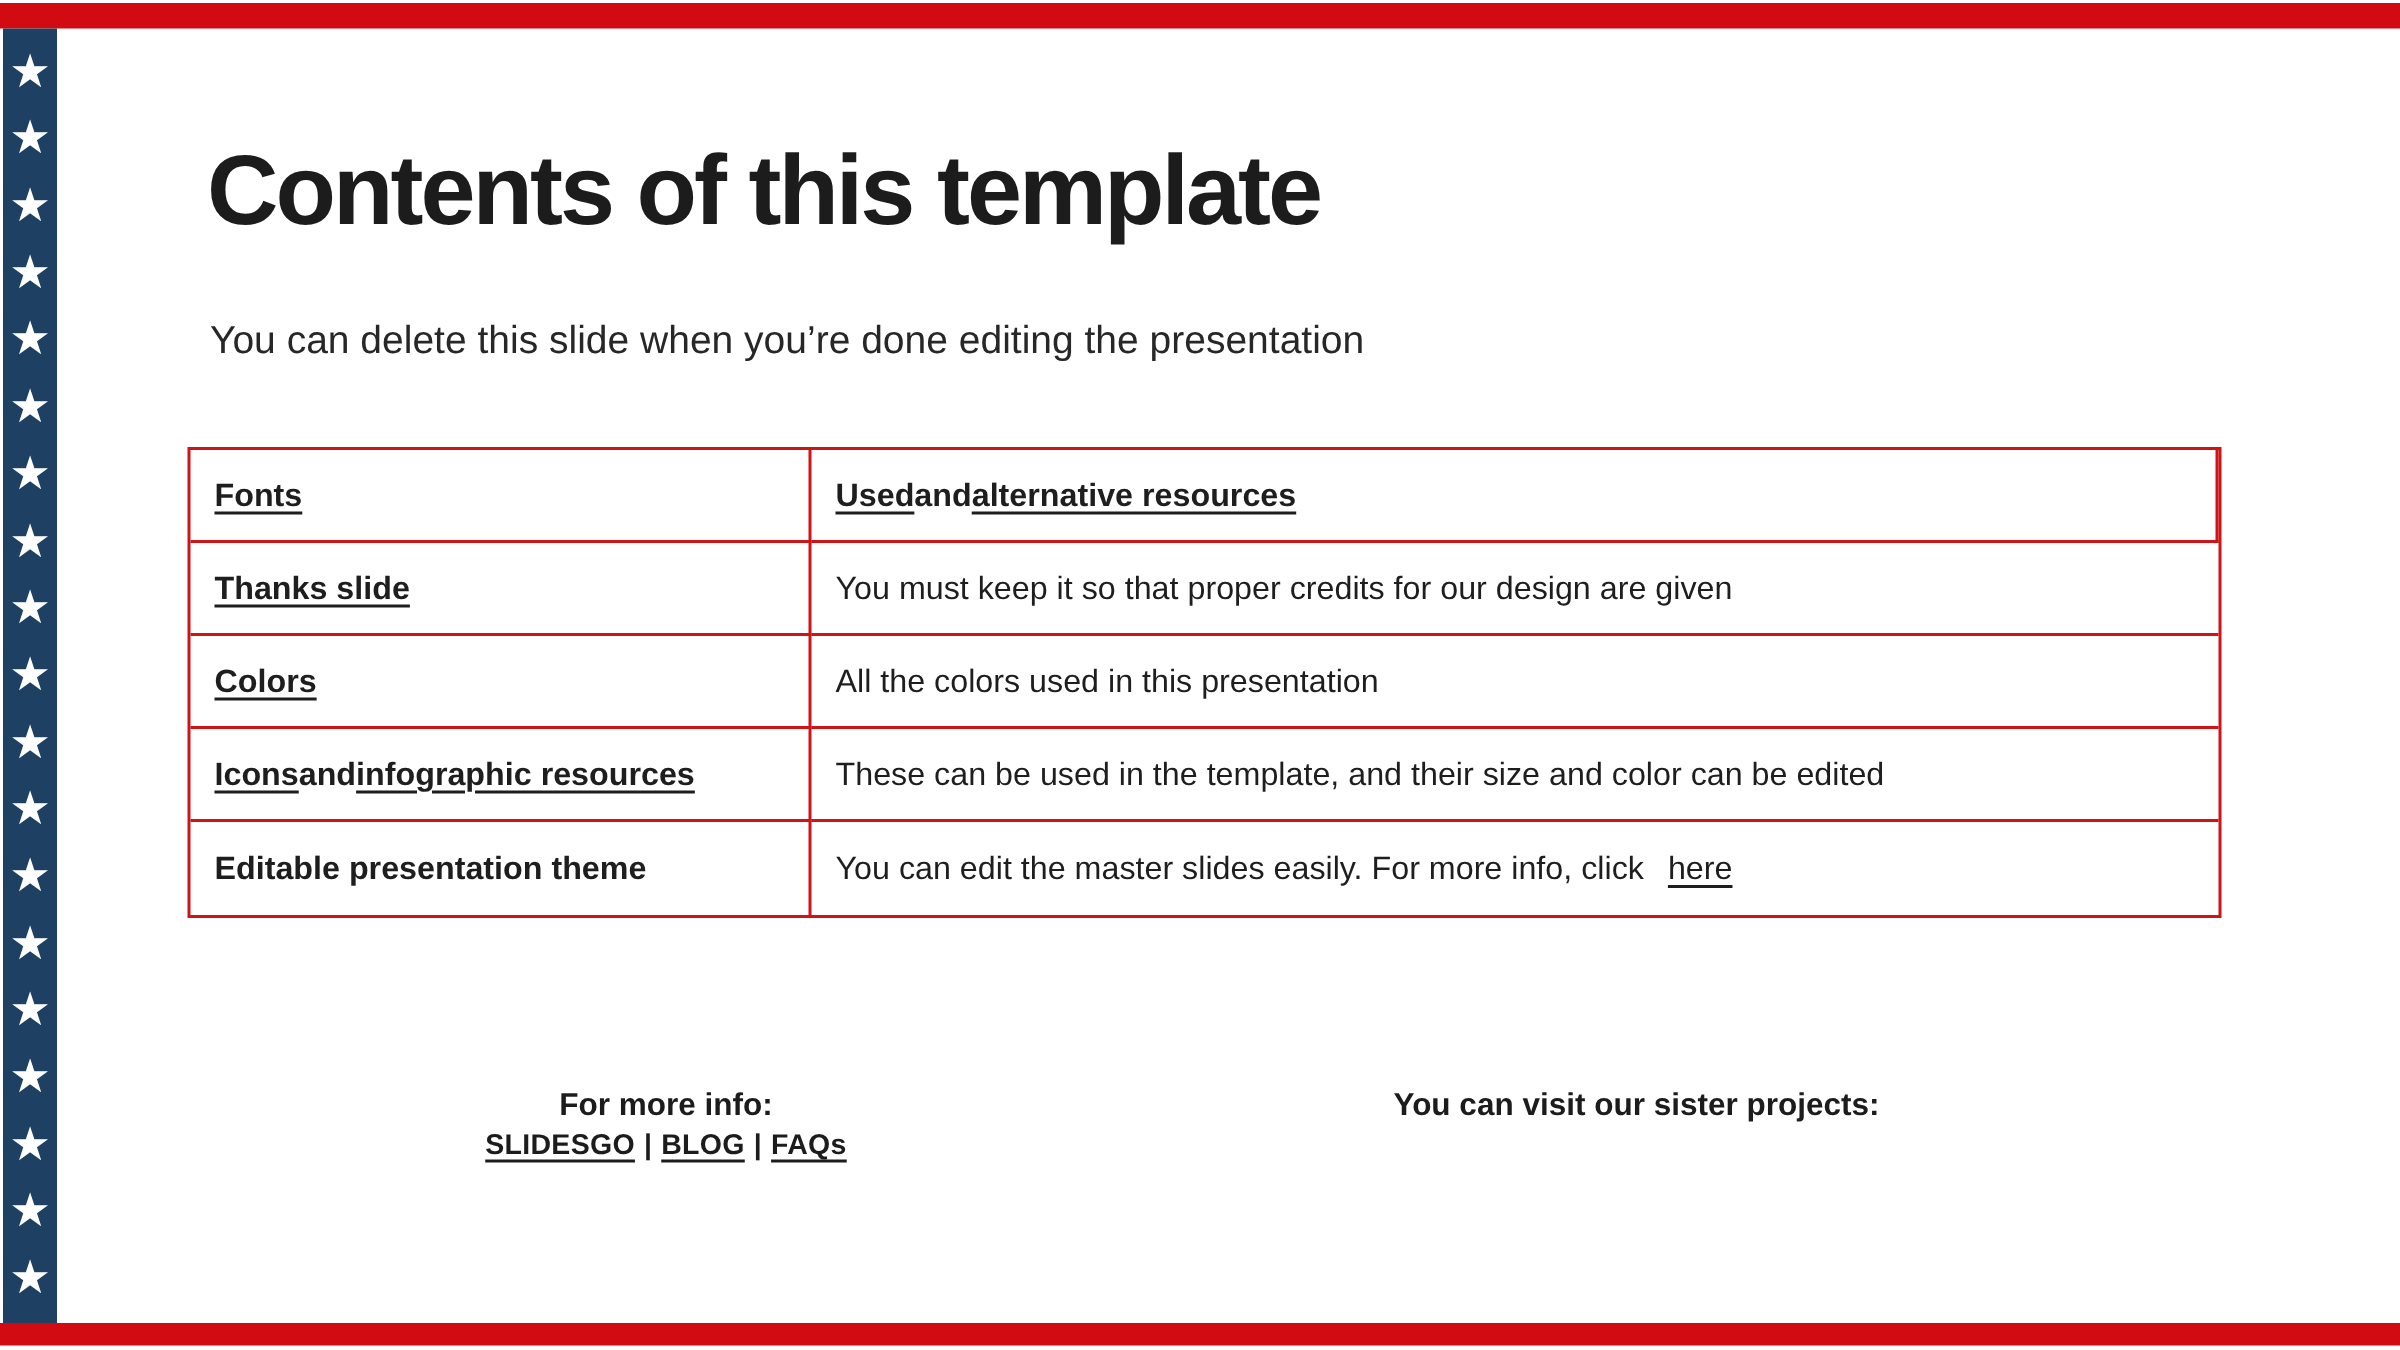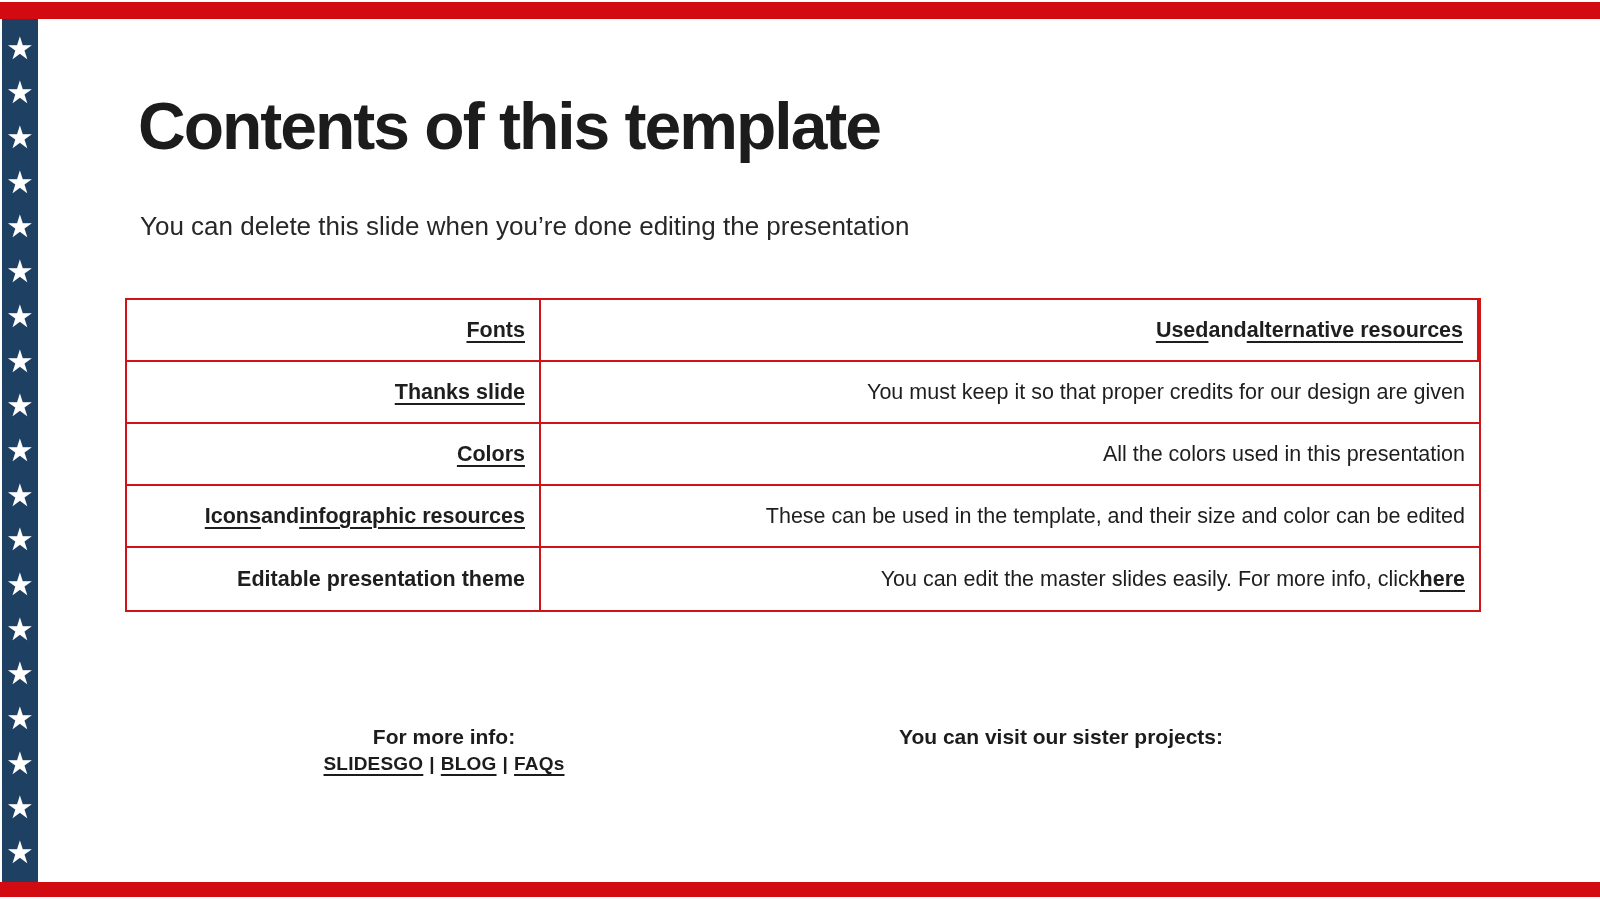--- a/index.html
+++ b/index.html
@@ -27,39 +27,39 @@
   }
   .contents-table{
     position:absolute;left:125px;top:298px;width:1356px;
     display:grid;grid-template-columns:414px 1fr;
     border:2px solid #cf1418;box-sizing:border-box;
   }
   .cell{
     height:62px;display:flex;align-items:center;
     border-bottom:2px solid #cf1418;box-sizing:border-box;
     font-size:21.5px;padding-left:16px;padding-right:14px;
-    white-space:nowrap;overflow:hidden;justify-content:flex-end;
+    white-space:nowrap;overflow:hidden;
   }
   .cell.label{font-weight:bold;border-right:2px solid #cf1418;}
   .ul{
     text-decoration:underline;
     text-decoration-thickness:2px;
     text-underline-offset:4px;
     color:inherit;
   }
-  .desc .ul{font-weight:bold;}
+  .desc .ul{font-weight:normal;}
   .footer-block{
     position:absolute;top:724px;text-align:center;
     font-weight:bold;color:#1c1c1c;
   }
   .footer-label{font-size:21px;line-height:26px;margin:0;}
   .footer-links{font-size:19px;line-height:27px;margin:0;letter-spacing:0.2px;}
   .footer-links .sep{font-weight:bold;padding:0 6px;}
   #footer-more{left:244px;width:400px;}
-  #footer-sister{left:756px;width:610px;}
+  #footer-sister{left:786px;width:610px;}
 </style>
 </head>
 <body>
 
 <div class="slide">
   <div class="top-bar"></div>
   <div class="flag-stripe" id="flag-stripe">
       <span class="star">★</span>
       <span class="star">★</span>
       <span class="star">★</span>
@@ -110,21 +110,21 @@
         <span class="ul">Icons</span>
         <span> and </span>
         <span class="ul">infographic resources</span>
       </div>
       <div class="cell desc">
         <span>These can be used in the template, and their size and color can be edited</span>
       </div>
       <div class="cell label row-last-cell" style="border-bottom: none;">
         <span>Editable presentation theme</span>
       </div>
-      <div class="cell desc" style="border-bottom: none;">
+      <div class="cell desc" style="border-bottom: none; gap: 16px;">
         <span>You can edit the master slides easily. For more info, click </span>
         <span class="ul">here</span>
       </div>
     </div>
 
   <div class="footer-block" id="footer-more">
     <p class="footer-label">For more info:</p>
     <p class="footer-links" id="more-links"><span class="ul">SLIDESGO</span><span class="sep">|</span><span class="ul">BLOG</span><span class="sep">|</span><span class="ul">FAQs</span></p>
   </div>
 

